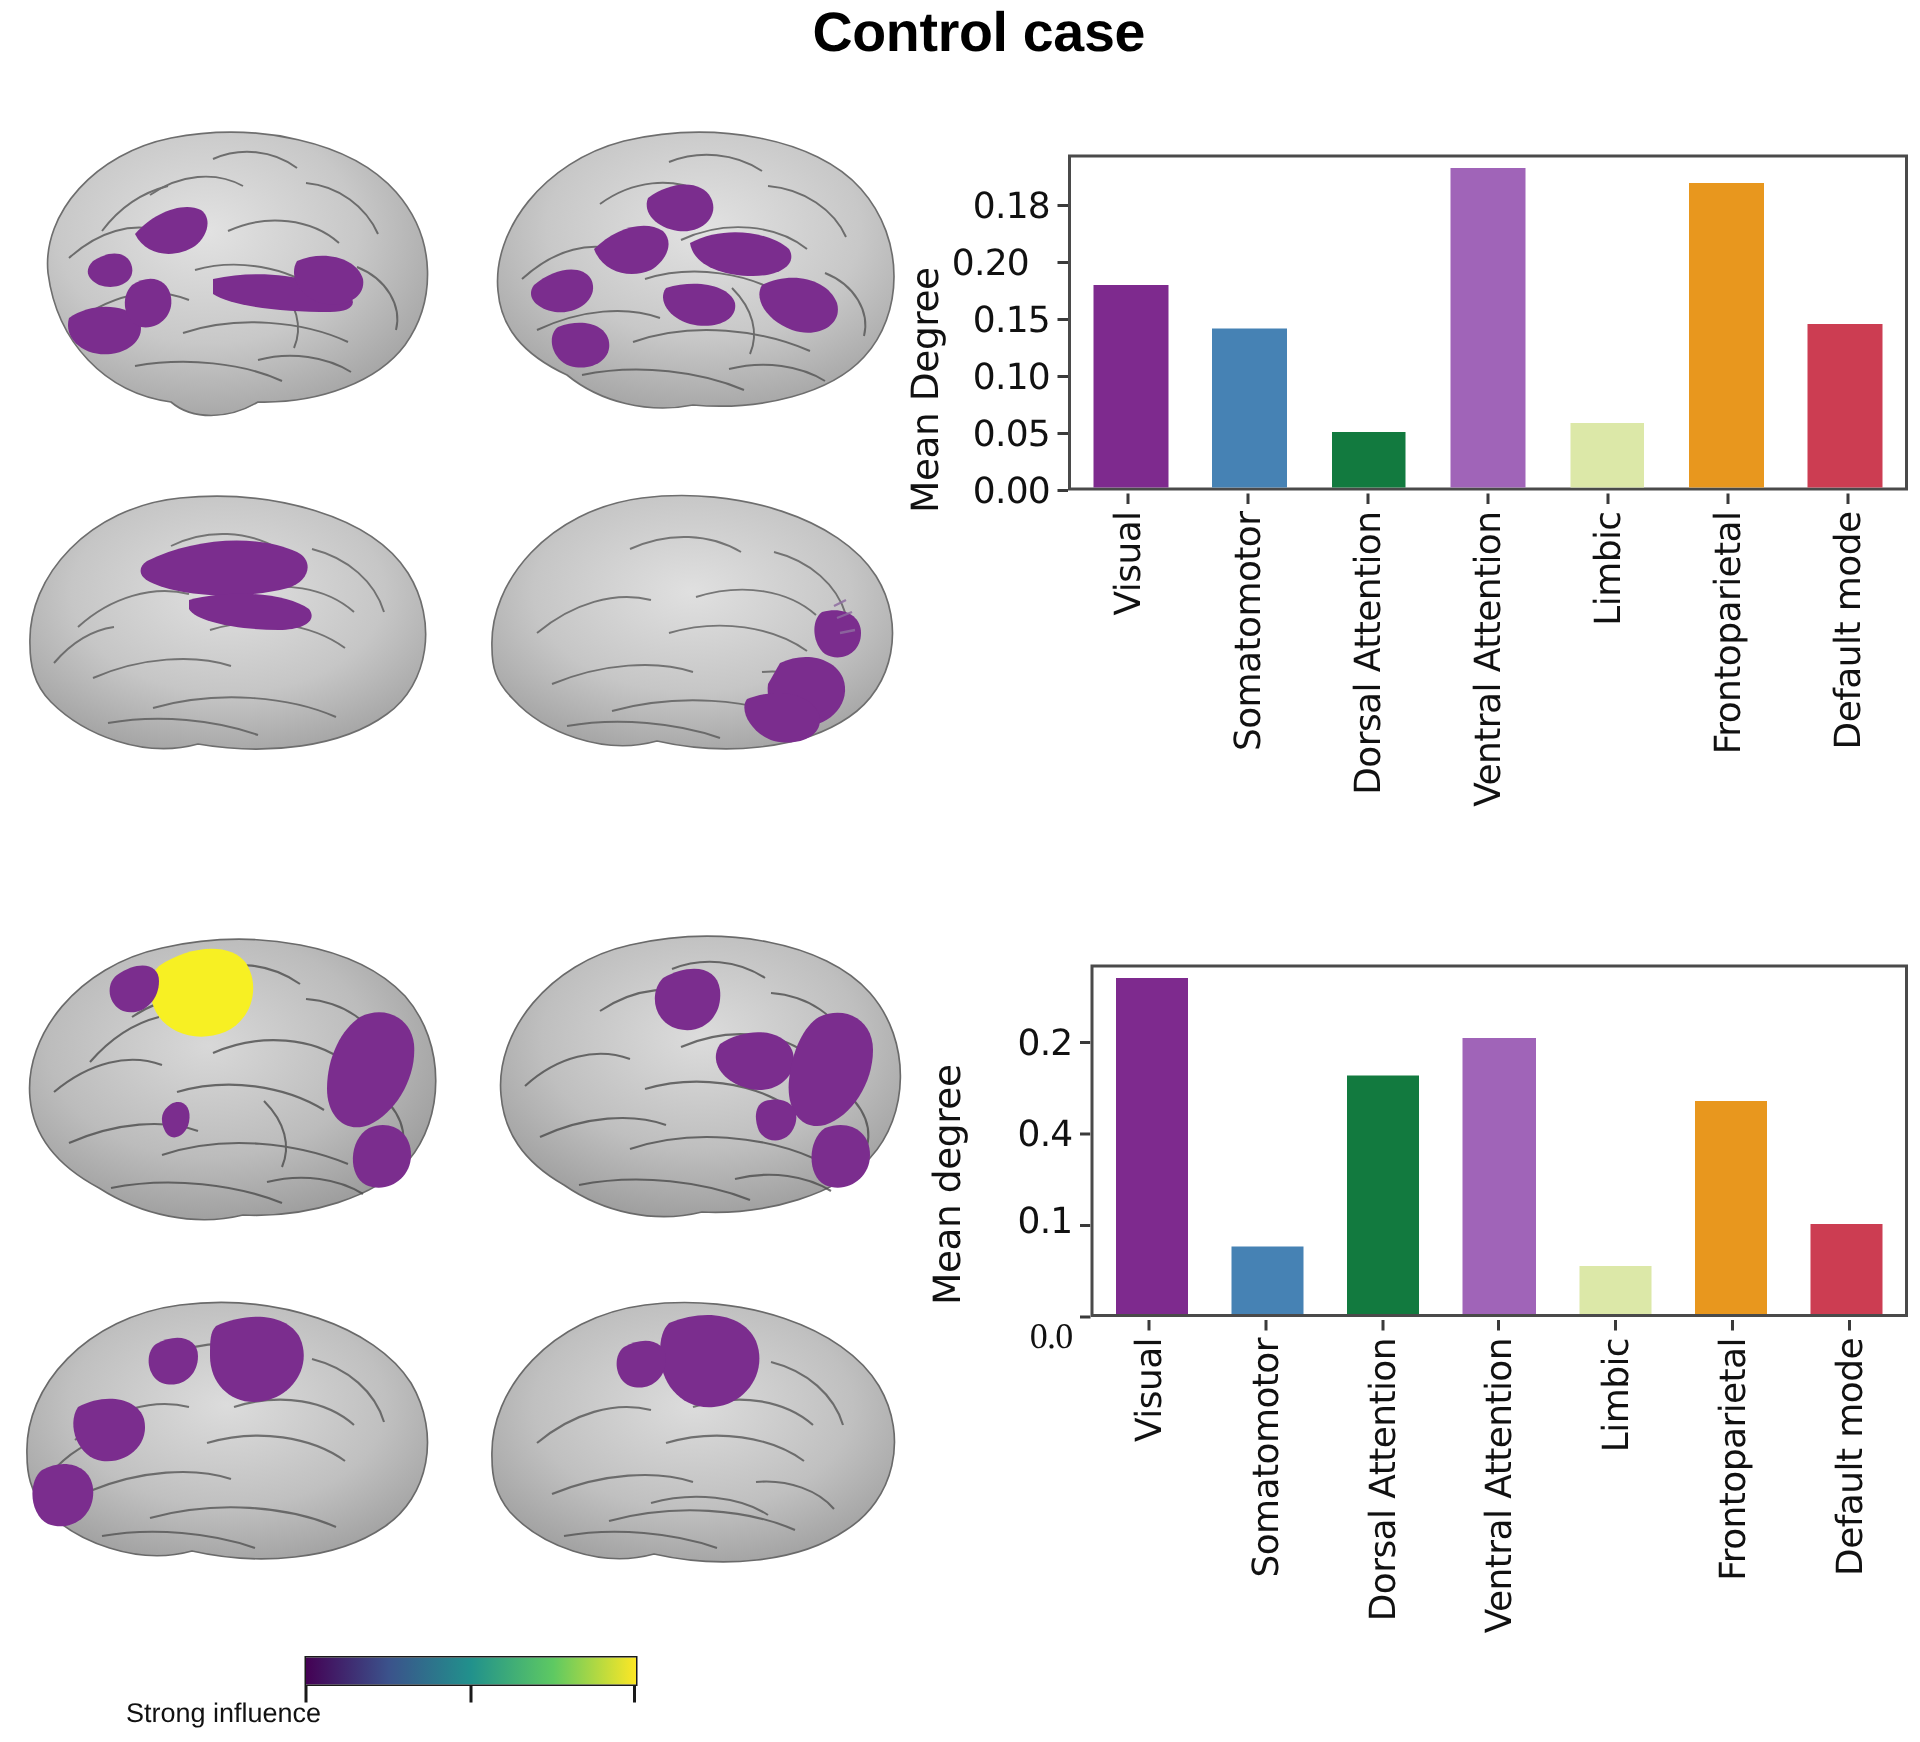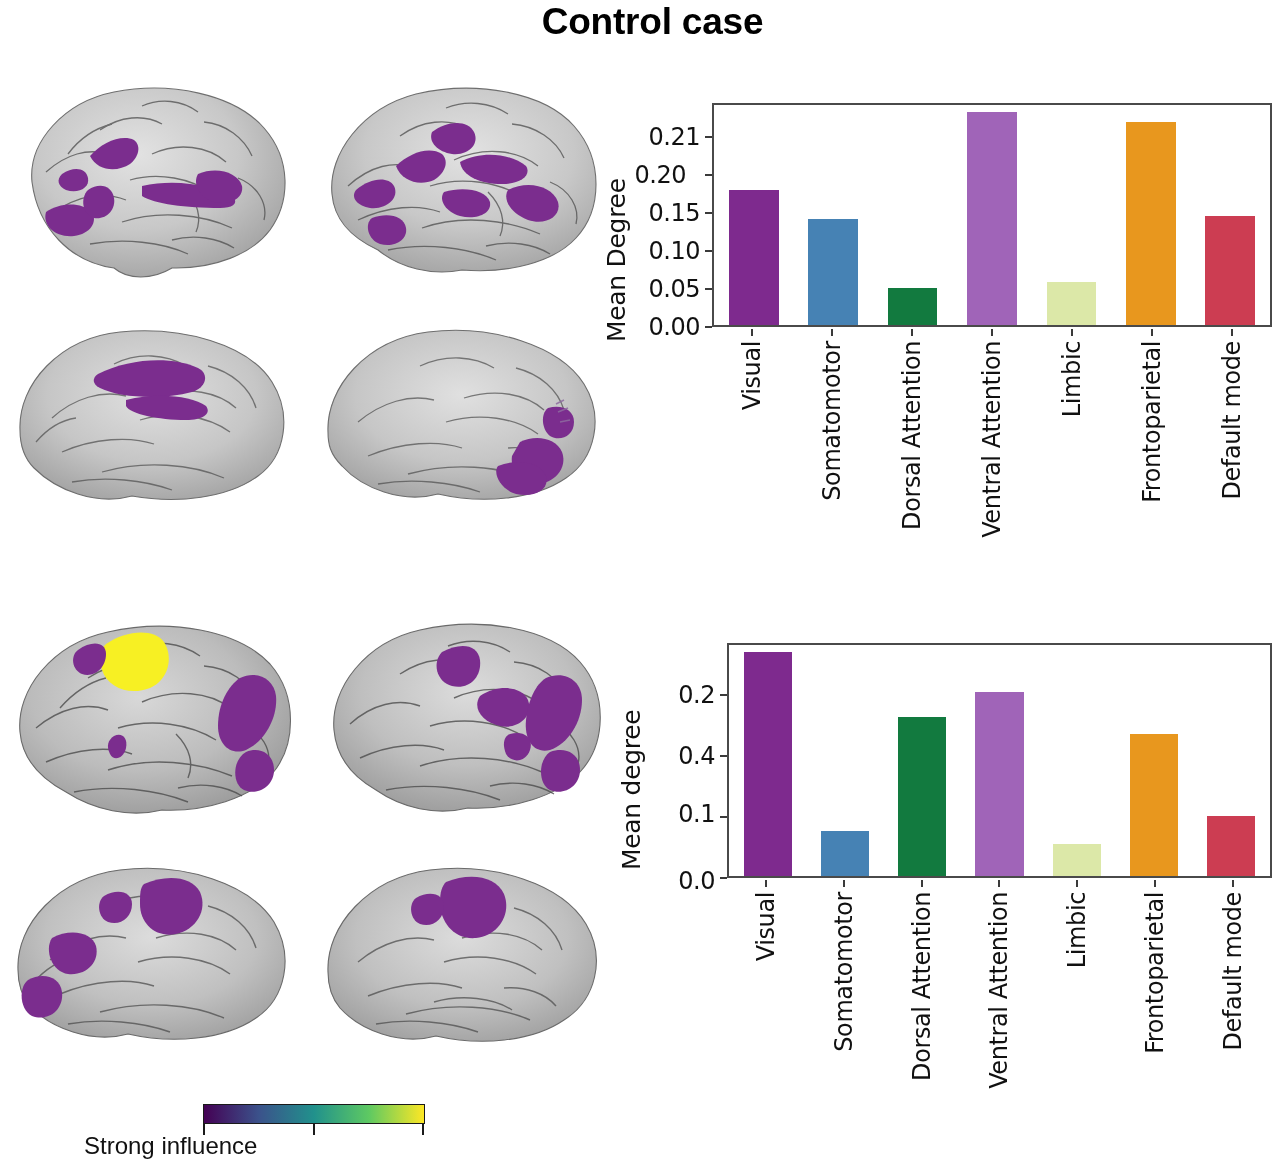--- a/index.html
+++ b/index.html
@@ -106,21 +106,21 @@
   #colorbar-wrap { position: absolute; left: 203px; top: 8px; width: 222px; height: 20px; }
   #colorbar {
     width: 100%; height: 100%;
     border: 1.6px solid #1a1a1a;
   }
   .cb-tick { position: absolute; top: 20px; width: 2.4px; height: 11px; background: #1a1a1a; }
   .legend-labels { position: absolute; top: 36px; left: 0; width: 660px; height: 28px; }
   .legend-label {
     position: absolute;
     font-family: "Liberation Sans", sans-serif;
-    font-size: 24px;
+    font-size: 18px;
     color: #111;
     white-space: nowrap;
   }
   #legend-low  { left: 84px; top: 0; }
   #legend-high { left: 374px; top: 0; }
 </style>
 </head>
 <body>
 
 <div id="page">
@@ -278,21 +278,21 @@
         <div class="ytick" style="top: 224px; right: 12px;">0.00</div>
         <div class="ytickmark" style="top: 224px; right: 0px;"></div>
         <div class="ytick" style="top: 186.034px; right: 12px;">0.05</div>
         <div class="ytickmark" style="top: 186.034px; right: 0px;"></div>
         <div class="ytick" style="top: 148.068px; right: 12px;">0.10</div>
         <div class="ytickmark" style="top: 148.068px; right: 0px;"></div>
         <div class="ytick" style="top: 110.102px; right: 12px;">0.15</div>
         <div class="ytickmark" style="top: 110.102px; right: 0px;"></div>
         <div class="ytick" style="top: 72.1356px; right: 26px;">0.20</div>
         <div class="ytickmark" style="top: 72.1356px; right: 0px;"></div>
-        <div class="ytick" style="top: 34.1695px; right: 12px;">0.21</div>
+        <div class="ytick" style="top: 34.1695px; right: 12px;">0.18</div>
         <div class="ytickmark" style="top: 34.1695px; right: 0px;"></div>
       </div>
     <div class="plotbox" id="control-plot" style="left: 112px; top: 13px; width: 560px; height: 224px;">
       <div class="bars" id="control-bars">
           <div class="bar-slot" style="width: 80px;">
             <div class="bar" title="Visual: 0.178" style="width: 49.6px; height: 135.159px; background: rgb(126, 42, 142);"></div>
           </div>
           <div class="bar-slot" style="width: 80px;">
             <div class="bar" title="Somatomotor: 0.139" style="width: 49.6px; height: 105.546px; background: rgb(70, 130, 180);"></div>
           </div>
@@ -482,21 +482,21 @@
             <path d="M104 46 C118 38 132 42 132 54 C132 68 120 76 108 72 C98 68 96 52 104 46 Z"></path>
           </g>
         </g>
       </svg>
     </div>
   </div>
 
   <div class="chart-block" id="chart-stroke">
     <div class="ylabel">Mean degree</div>
     <div class="ytick-col" id="stroke-yticks" style="left: 50px; top: 13px; width: 62px; height: 235px;">
-        <div class="ytick" style="top: 238px; right: 12px;">0.0</div>
+        <div class="ytick" style="top: 249px; right: 12px; font-family: Liberation Serif, serif;">0.0</div>
         <div class="ytickmark" style="top: 235px; right: 0px;"></div>
         <div class="ytick" style="top: 171px; right: 12px;">0.1</div>
         <div class="ytickmark" style="top: 173.961px; right: 0px;"></div>
         <div class="ytick" style="top: 112.922px; right: 12px;">0.4</div>
         <div class="ytickmark" style="top: 112.922px; right: 0px;"></div>
         <div class="ytick" style="top: 51.8831px; right: 12px;">0.2</div>
         <div class="ytickmark" style="top: 51.8831px; right: 0px;"></div>
       </div>
     <div class="plotbox" id="stroke-plot" style="left: 112px; top: 13px; width: 545px; height: 235px;">
       <div class="bars" id="stroke-bars">

